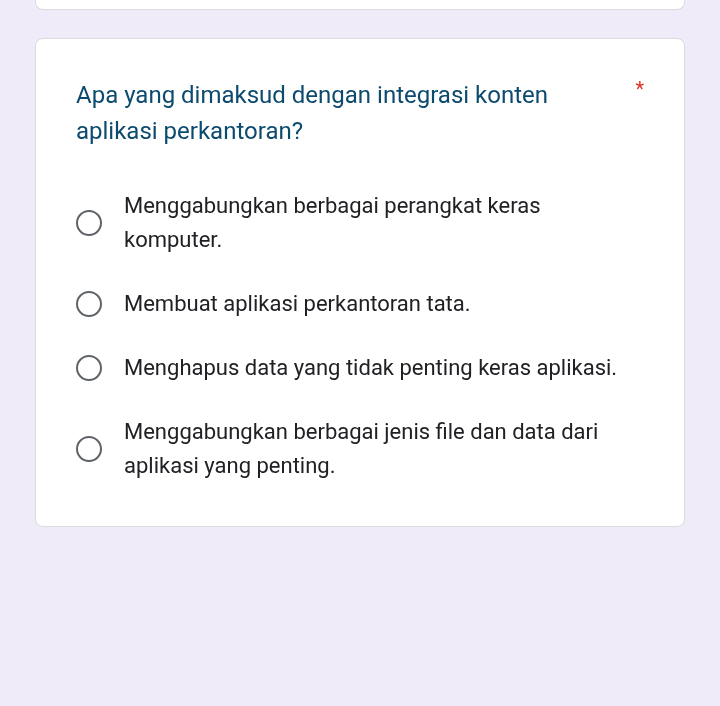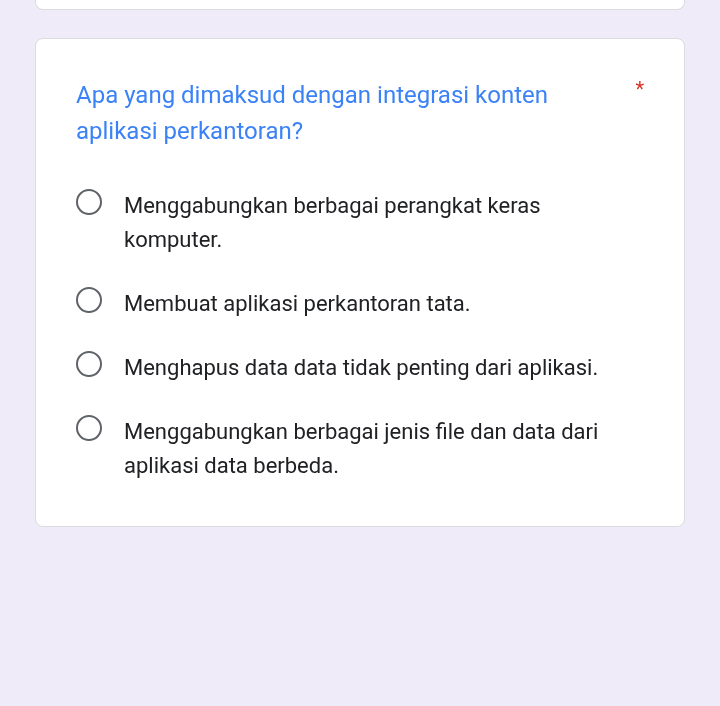--- a/index.html
+++ b/index.html
@@ -26,36 +26,36 @@
     padding: 38px 40px 42px 40px;
   }
   .question-row {
     display: flex;
     align-items: flex-start;
     justify-content: space-between;
     margin-bottom: 40px;
   }
   .question-text {
     font-size: 24px;
-    color: #3b82f6;
+    color: #0c4a6e;
     line-height: 1.5;
     letter-spacing: 0;
     flex: 1;
     padding-right: 20px;
   }
   .required {
     color: #d93025;
     font-size: 20px;
     line-height: 1;
     margin-top: 2px;
   }
   .options { }
   .option {
     display: flex;
-    align-items: flex-start;
+    align-items: center;
     margin-bottom: 30px;
     cursor: pointer;
   }
   .option:last-child { margin-bottom: 0; }
   .radio {
     width: 26px;
     height: 26px;
     min-width: 26px;
     border: 2.5px solid #5f6368;
     border-radius: 50%;
@@ -84,20 +84,20 @@
     <div class="option">
       <div class="radio"></div>
       <div class="option-label">Menggabungkan berbagai perangkat keras komputer.</div>
     </div>
     <div class="option">
       <div class="radio"></div>
       <div class="option-label">Membuat aplikasi perkantoran tata.</div>
     </div>
     <div class="option">
       <div class="radio"></div>
-      <div class="option-label">Menghapus data data tidak penting dari aplikasi.</div>
+      <div class="option-label">Menghapus data yang tidak penting keras aplikasi.</div>
     </div>
     <div class="option">
       <div class="radio"></div>
-      <div class="option-label">Menggabungkan berbagai jenis file dan data dari aplikasi data berbeda.</div>
+      <div class="option-label">Menggabungkan berbagai jenis file dan data dari aplikasi yang penting.</div>
     </div>
   </div>
 </div>
 
 </body></html>

